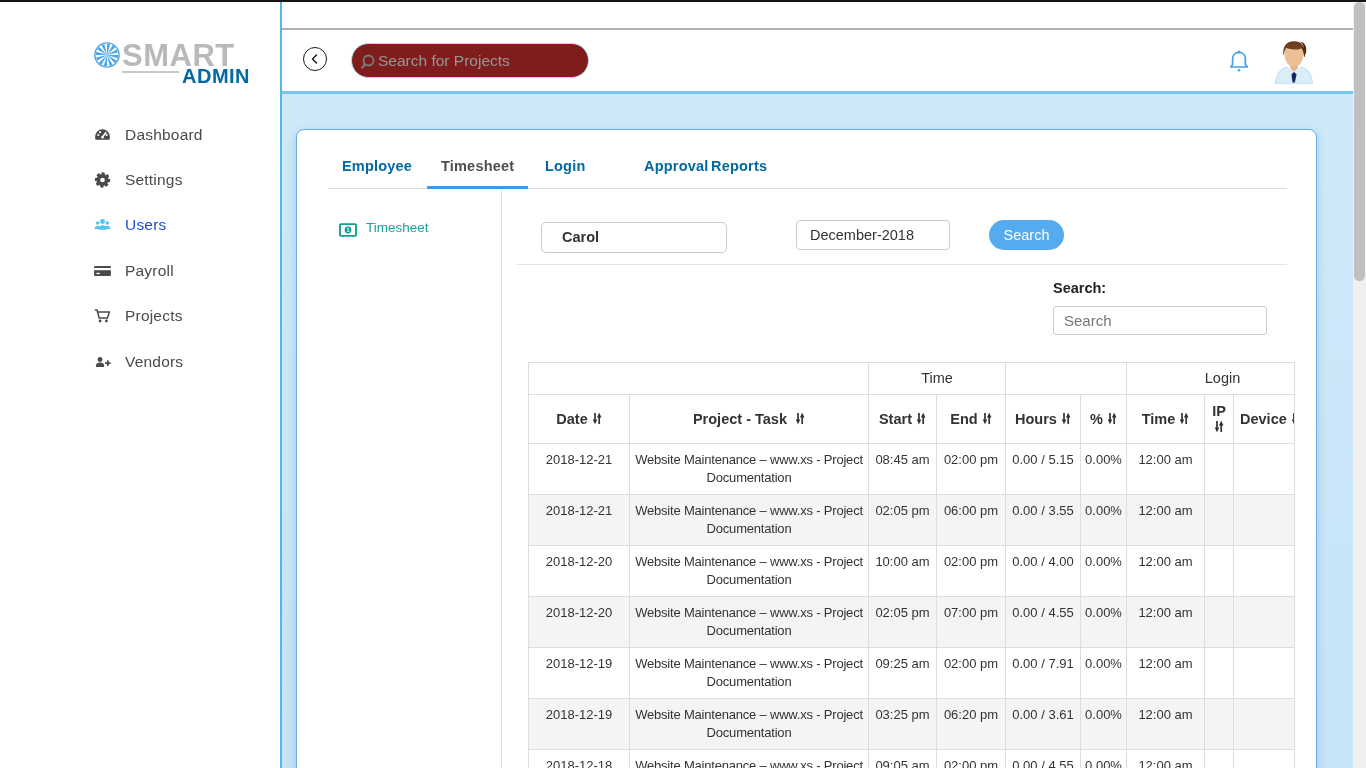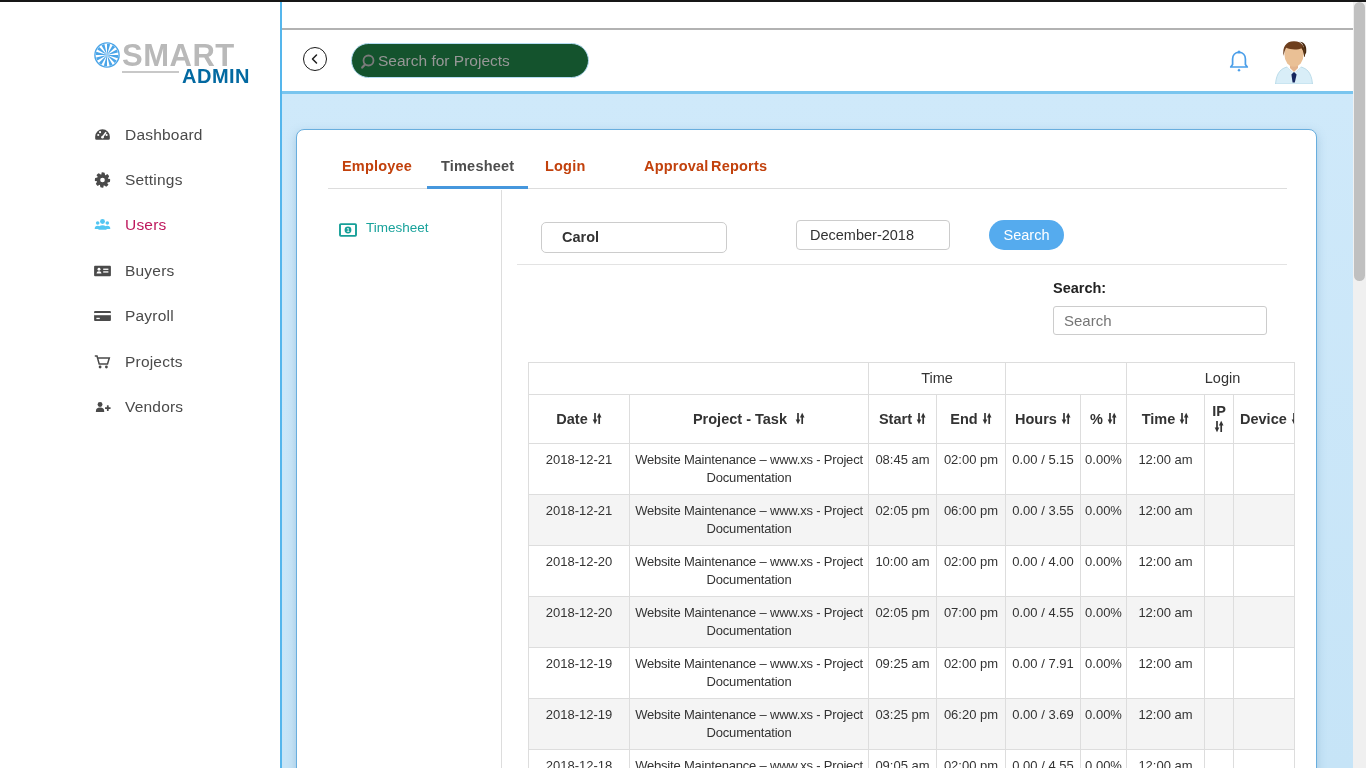--- a/index.html
+++ b/index.html
@@ -11,37 +11,37 @@
 #sidebar { position:absolute; left:0; top:2px; width:260px; height:766px; background:#fff; border-right:2.5px solid #55b6ec; z-index:10;margin-left:22px; }
 #logo { position:absolute; left:72px; top:40px; width:150px; height:40px; }
 #logo .pin { position:absolute; left:0; top:0; }
 #logo .smart { position:absolute; left:28px; top:-4px; font-size:31px; font-weight:bold; color:#b9b9b9; letter-spacing:0.5px; }
 #logo .line { position:absolute; left:28px; top:29px; width:57px; height:2px; background:#c8c8c8; }
 #logo .admin { position:absolute; left:88px; top:23px; font-size:20px; font-weight:bold; color:#0369a1; letter-spacing:0.5px; }
 #menu { position:absolute; left:0; top:110px; width:260px; }
 #menu .item { position:relative; height:45.4px; }
 #menu .ic { position:absolute; left:72px; top:50%; transform:translateY(-50%); width:17px; height:17px; }
 #menu .txt { position:absolute; left:103px; top:50%; transform:translateY(-50%); font-size:15.5px; color:#4a4a4a; letter-spacing:0.2px; }
-#menu .item.active .txt { color:#be185d; }
+#menu .item.active .txt { color:#1d4ed8; }
 
 #topstrip { position:absolute; left:260px; top:2px; width:1093px; height:28px; background:#fff; border-bottom:2px solid #b2b2b2; z-index:5; }
 #topbar { position:absolute; left:260px; top:32px; width:1093px; height:59px; background:#fff; z-index:5; }
 #backbtn { position:absolute; left:43px; top:15px; width:24px; height:24px; border:1.6px solid #1b1b1b; border-radius:50%; }
 #backbtn svg { position:absolute; left:4px; top:4px; }
-#psearch { position:absolute; left:91px; top:11px; width:238px; height:35px; border:1.6px solid #b5dcf4; border-radius:17.5px; background:#14532d; }
+#psearch { position:absolute; left:91px; top:11px; width:238px; height:35px; border:1.6px solid #b5dcf4; border-radius:17.5px; background:#7f1d1d; }
 #psearch .mag { position:absolute; left:7px; top:9px; }
 #psearch .ph { position:absolute; left:26px; top:8px; font-size:15.5px; color:#979797; }
 #bell { position:absolute; left:966px; top:15px; }
 #avatar { position:absolute; left:1013px; top:5px; }
 
 #content { position:absolute; left:260px; top:91px; width:1093px; height:677px; background:linear-gradient(180deg,#cfe9fa 0%,#c6e4f7 100%); border-top:3.5px solid #79c5ef; z-index:4; }
 #card { position:absolute; left:36px; top:35px; width:1021px; height:700px; background:#fff; border:1.5px solid #68aede; border-radius:8px; box-shadow:0 3px 10px rgba(90,140,180,0.35); }
 
 #tabs { position:absolute; left:31px; top:0; width:959px; height:59px; border-bottom:1px solid #ddd; }
-#tabs .tab { position:absolute; top:0; height:59px; line-height:73px; font-size:14.5px; font-weight:bold; color:#c2410c; letter-spacing:0.2px; }
+#tabs .tab { position:absolute; top:0; height:59px; line-height:73px; font-size:14.5px; font-weight:bold; color:#0369a1; letter-spacing:0.2px; }
 #tabs .tab.active { color:#4d4d4d; border-bottom:3.5px solid #4697dd; padding:0 14px; }
 
 #submenu { position:absolute; left:0; top:60px; width:205px; height:640px; border-right:1px solid #ddd; }
 #submenu .sitem { position:relative; height:38px; margin-top:0; }
 
 #panel { position:absolute; left:205px; top:60px; width:816px; height:640px; }
 
 table.tbl { border-collapse:collapse; table-layout:fixed; position:absolute; left:26px; top:171.5px; width:767px; }
 table.tbl th, table.tbl td { border:1px solid #ddd; text-align:center; vertical-align:middle; color:#333; overflow:hidden; }
 table.tbl .grp th { height:32px; font-size:14.5px; font-weight:normal; }
@@ -95,30 +95,20 @@
             <g fill="#52c6f2">
               <circle cx="3.9" cy="5.8" r="1.9"></circle>
               <path d="M0.8 11.6 a3.1 2.9 0 0 1 6.2 0 v0.7 h-6.2 z"></path>
               <circle cx="14.1" cy="5.8" r="1.9"></circle>
               <path d="M11 11.6 a3.1 2.9 0 0 1 6.2 0 v0.7 h-6.2 z"></path>
               <circle cx="9" cy="4.3" r="2.6"></circle>
               <path d="M4.7 12 a4.3 3.8 0 0 1 8.6 0 v0.9 h-8.6 z"></path>
             </g>
           </svg>
           <div class="txt">Users</div>
-        </div>
-      <div class="item">
-          <svg class="ic" viewBox="0 0 17 16">
-            <path fill="#4a4a4a" d="M1 2.8 h15 a0.9 0.9 0 0 1 0.9 0.9 v8.6 a0.9 0.9 0 0 1 -0.9 0.9 h-15 a0.9 0.9 0 0 1 -0.9 -0.9 v-8.6 a0.9 0.9 0 0 1 0.9 -0.9 z"></path>
-            <circle cx="5" cy="6.3" r="1.45" fill="#fff"></circle>
-            <path d="M2.5 10.6 a2.5 2.3 0 0 1 5 0 z" fill="#fff"></path>
-            <rect x="9.2" y="5.6" width="5.2" height="1.3" fill="#fff"></rect>
-            <rect x="9.2" y="8.3" width="5.2" height="1.3" fill="#fff"></rect>
-          </svg>
-          <div class="txt">Buyers</div>
         </div>
       <div class="item">
           <svg class="ic" viewBox="0 0 17 16">
             <path fill="#4a4a4a" d="M1 3 h15 a0.9 0.9 0 0 1 0.9 0.9 v8.2 a0.9 0.9 0 0 1 -0.9 0.9 h-15 a0.9 0.9 0 0 1 -0.9 -0.9 v-8.2 a0.9 0.9 0 0 1 0.9 -0.9 z"></path>
             <rect x="0.1" y="5" width="16.8" height="2.2" fill="#fff"></rect>
             <rect x="2.4" y="9.8" width="3.4" height="1.3" fill="#fff"></rect>
           </svg>
           <div class="txt">Payroll</div>
         </div>
       <div class="item">
@@ -369,21 +359,21 @@
                 <td>0.00%</td>
                 <td>12:00 am</td>
                 <td></td>
                 <td></td>
               </tr>
           <tr class="even">
                 <td>2018-12-19</td>
                 <td class="proj">Website Maintenance – www.xs - Project Documentation</td>
                 <td>03:25 pm</td>
                 <td>06:20 pm</td>
-                <td>0.00 / 3.69</td>
+                <td>0.00 / 3.61</td>
                 <td>0.00%</td>
                 <td>12:00 am</td>
                 <td></td>
                 <td></td>
               </tr>
           <tr class="odd">
                 <td>2018-12-18</td>
                 <td class="proj">Website Maintenance – www.xs - Project Documentation</td>
                 <td>09:05 am</td>
                 <td>02:00 pm</td>

